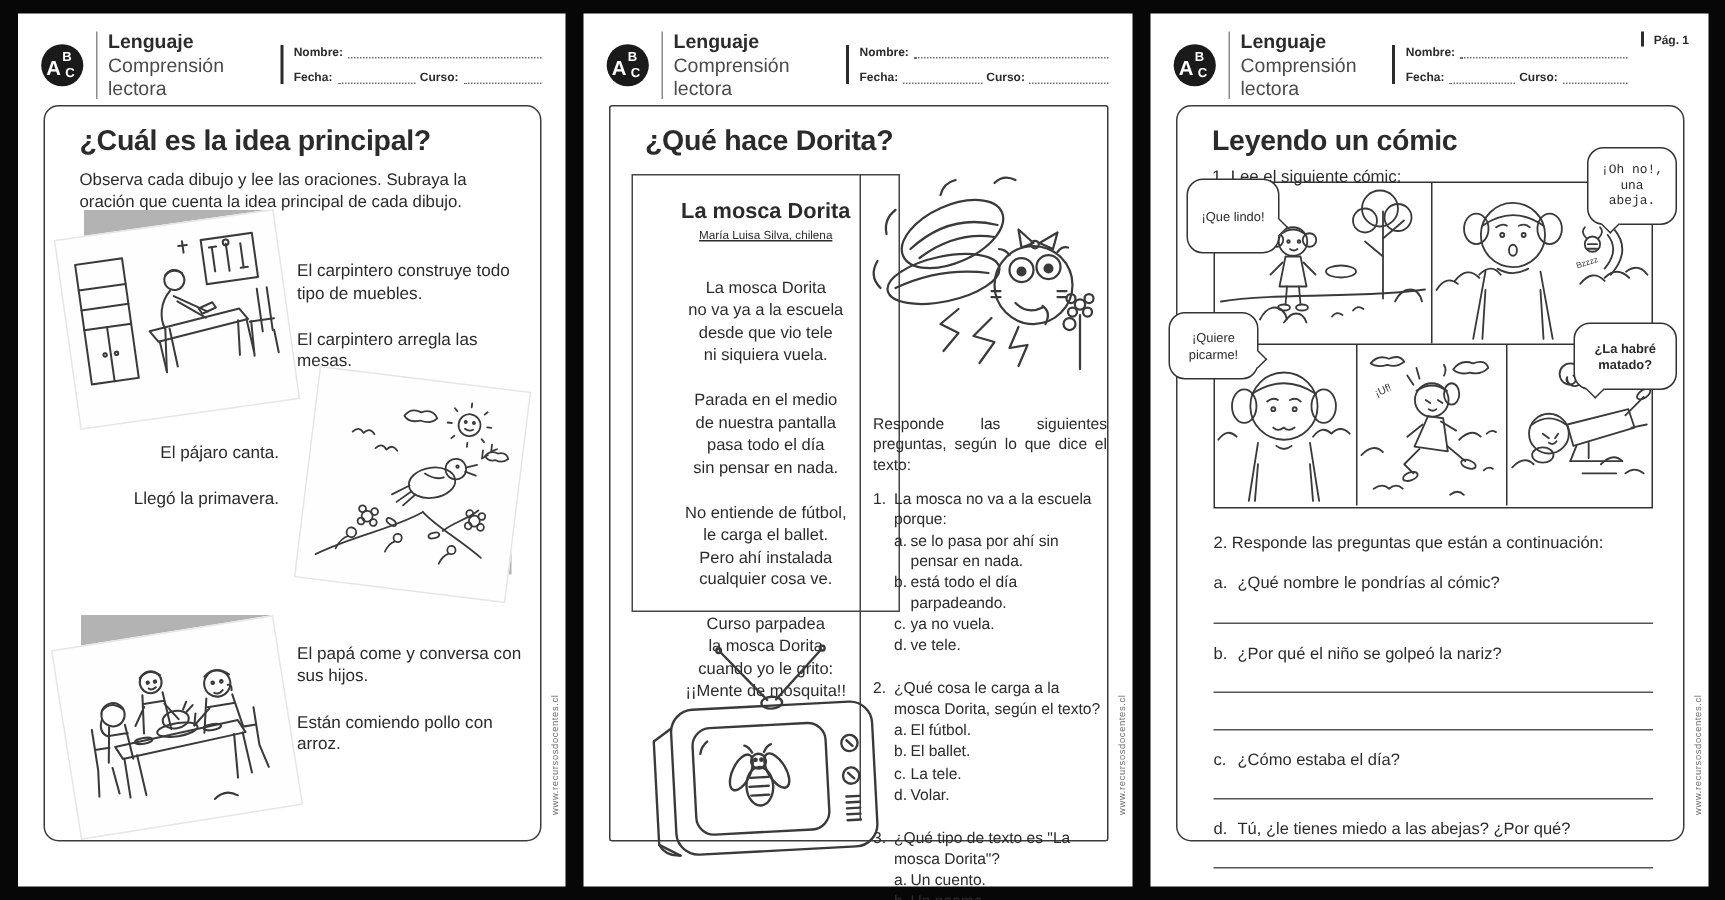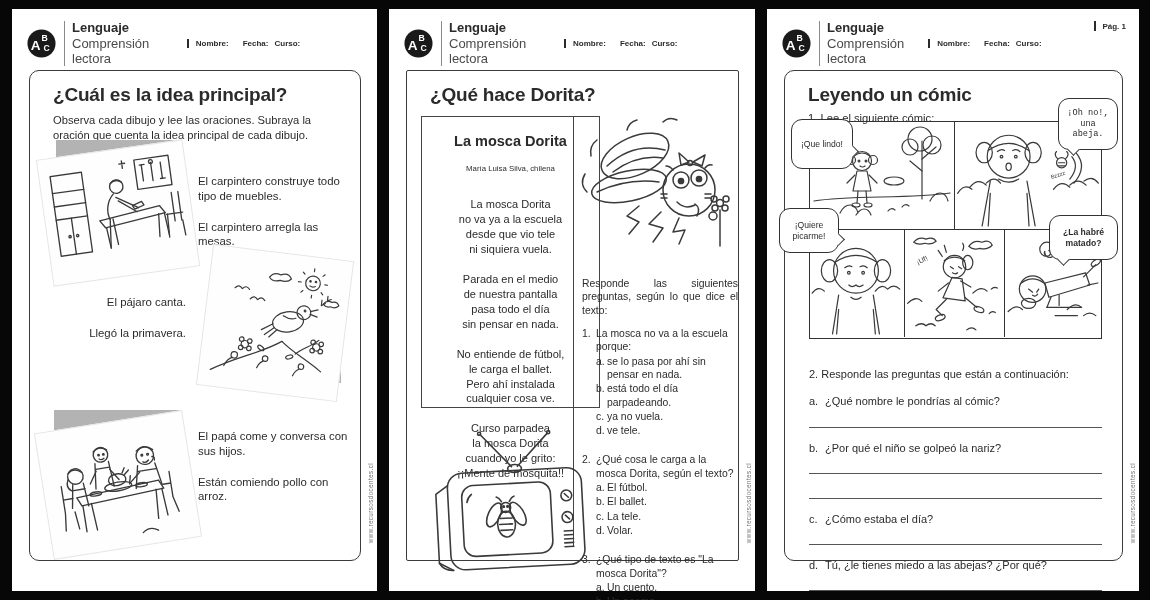--- a/index.html
+++ b/index.html
@@ -13,21 +13,21 @@
   #page3{left:767px;width:372px;}
 
   
   .hdr{position:absolute;top:12px;left:14px;right:13px;height:44px;display:flex;align-items:center;}
   .logo{width:31px;height:31px;flex:0 0 auto;}
   .brand{margin-left:7px;padding-left:7px;border-left:1.4px solid #8a8a8a;}
   .brand-title{font-weight:bold;font-size:13px;line-height:1;}
   .brand-sub{font-size:13px;color:#4a4a4a;margin-top:2px;}
   .hdr-gap{flex:1;}
   .fields{width:52%;border-left:2px solid #2b2b2b;padding-left:7px;font-size:8px;font-weight:bold;
-          display:flex;flex-direction:row;gap:8px;}
+          display:flex;flex-direction:column;gap:8px;}
   .frow{display:flex;align-items:flex-end;}
   .flabel{white-space:nowrap;}
   .dots{flex:1;border-bottom:1.2px dotted #6f6f6f;height:7px;margin:0 3px;}
   .pagenum{border-left:2px solid #2b2b2b;margin-left:6px;padding:1px 0 0 6px;font-size:8px;
            font-weight:bold;white-space:nowrap;align-self:flex-start;}
 
   
   .cbox{position:absolute;left:17px;right:16px;top:61px;bottom:30px;border:1.6px solid #3b3b3b;
         border-radius:10px;}
   #page2 .cbox{border-radius:2px;}
@@ -42,21 +42,21 @@
   .sent p{margin:0 0 16px 0;}
 
   
   .wm{position:absolute;right:3px;bottom:48px;writing-mode:vertical-rl;transform:rotate(180deg);
       font-size:6.3px;color:#6d6d6d;letter-spacing:0.4px;}
 
   
   .poem-box{position:absolute;left:14px;top:45px;width:179px;height:292px;border:1.5px solid #454545;
             text-align:center;box-sizing:border-box;}
   .poem-title{font-size:14.5px;font-weight:bold;margin-top:16px;}
-  .poem-author{font-size:7.8px;margin-top:15px;}
+  .poem-author{font-size:7.8px;margin-top:3px;text-decoration:underline;}
   .stanza{font-size:11px;line-height:1.36;margin-top:15px;}
   .stanza:first-of-type{margin-top:0;}
   .stanzas{margin-top:24px;}
   .vdiv{position:absolute;left:166px;top:45px;bottom:14px;border-left:1.5px solid #454545;}
   .fly-art{position:absolute;left:170px;top:26px;width:160px;height:176px;}
   .fly-art svg,.tv-art svg,.drawing svg{width:100%;height:100%;}
   .quiz{position:absolute;left:175px;top:206px;width:156px;font-size:10.4px;line-height:1.28;}
   .quiz-intro{text-align:justify;}
   .q{display:flex;margin-top:10px;}
   .qnum{width:14px;flex:0 0 auto;}
@@ -87,21 +87,21 @@
   .b1{left:6px;top:48px;width:62px;height:50px;}
   .b1::after{right:-5px;bottom:12px;transform:rotate(-45deg);}
   .b2{left:273px;top:27px;width:60px;height:52px;font-family:Liberation Mono, monospace;}
   .b2::after{left:10px;bottom:-5px;transform:rotate(45deg);}
   .b3{left:-6px;top:137px;width:60px;height:45px;}
   .b3::after{right:-5px;bottom:8px;transform:rotate(-45deg);}
   .b4{left:264px;top:144px;width:69px;height:45px;font-weight:bold;}
   .b4::after{left:9px;bottom:-5px;transform:rotate(45deg);}
 
   .qa{position:absolute;left:24px;right:20px;top:284px;font-size:11px;line-height:1.3;}
-  .qa-step{margin-bottom:2px;margin-top:12px;}
+  .qa-step{margin-bottom:2px;}
   .qrow{display:flex;margin-top:13px;}
   .qlet{width:16px;flex:0 0 auto;}
   .ans{border-bottom:1.4px solid #555;height:11px;}
   .ans+.ans{margin-top:13px;}
   .ansgrp{margin-top:7px;}
 </style>
 </head>
 <body>
 
 <div class="page" id="page1">

